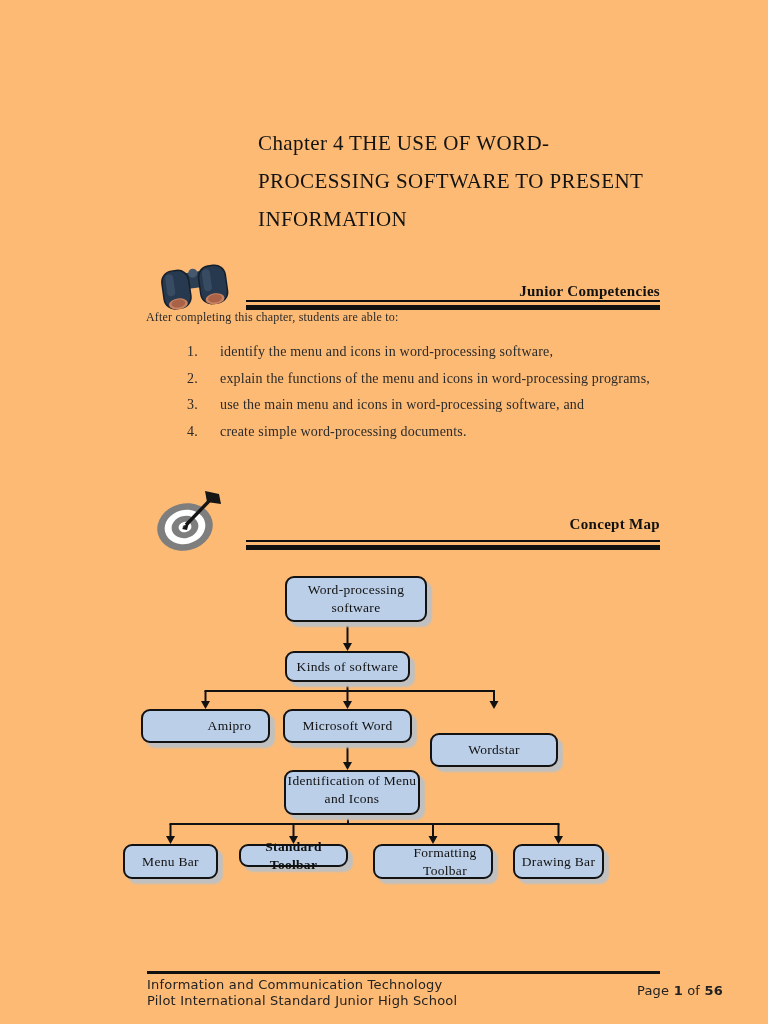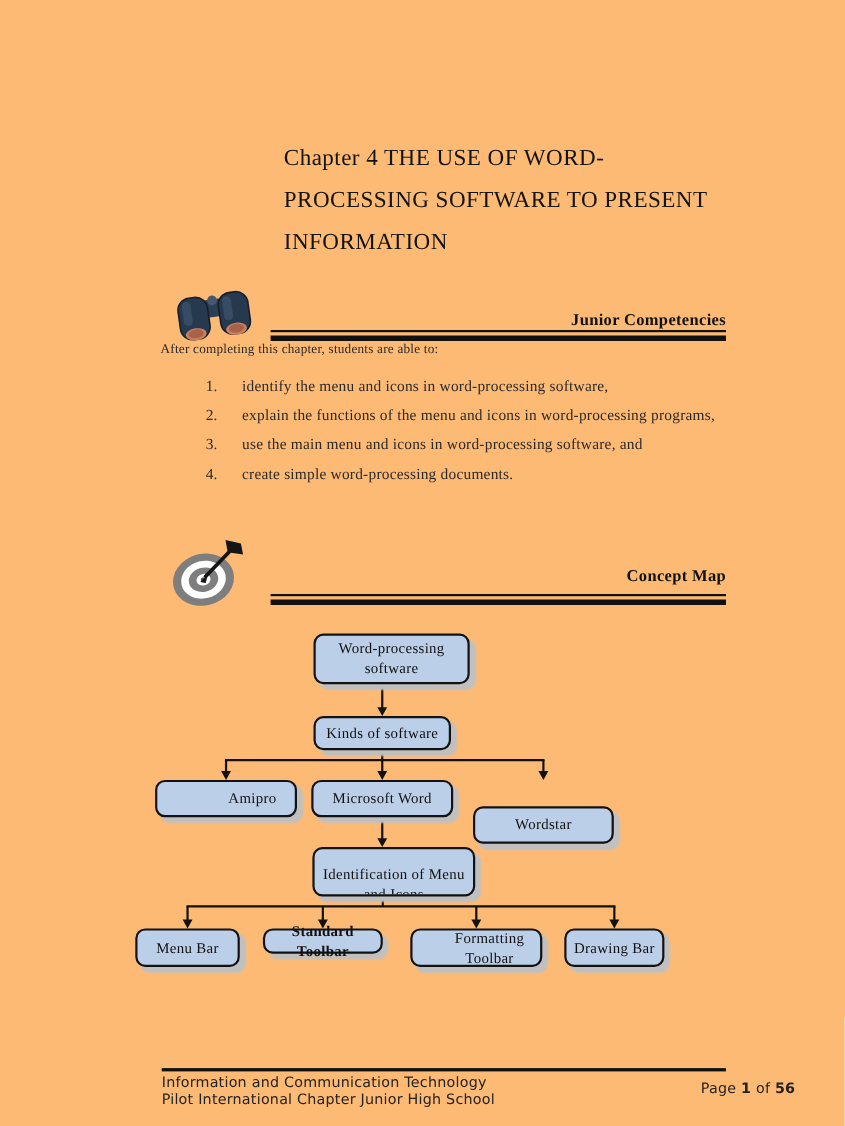--- a/index.html
+++ b/index.html
@@ -38,22 +38,22 @@
   .connectors{position:absolute;left:0;top:0;}
   .node{position:absolute;background:#bccfe8;border:2px solid #121212;border-radius:9px;
         box-shadow:5px 5px 2px #c0c0c0;display:flex;align-items:center;justify-content:center;
         text-align:center;font-size:13.5px;line-height:18px;letter-spacing:.3px;color:#111;
         box-sizing:border-box;}
   .n-root{left:285px;top:16px;width:142px;height:46px;}
   .n-kinds{left:285px;top:91px;width:125px;height:31px;}
   .n-amipro{left:141px;top:149px;width:129px;height:34px;padding-left:48px;}
   .n-msword{left:283px;top:149px;width:129px;height:34px;}
   .n-wordstar{left:430px;top:149px;width:128px;height:34px;margin-top:24px;}
-  .n-ident{left:284px;top:210px;width:148px;height:45px;align-items:flex-start;
-        padding-top:14px;overflow:hidden;}
+  .n-ident{left:284px;top:210px;width:136px;height:45px;align-items:flex-start;
+        padding-top:0;overflow:hidden;}
   .n-menubar{left:123px;top:284px;width:95px;height:35px;}
   .n-stdbar{left:239px;top:284px;width:109px;height:23px;font-weight:bold;}
   .n-fmtbar{left:373px;top:284px;width:120px;height:35px;padding-left:24px;}
   .n-drawbar{left:513px;top:284px;width:91px;height:35px;}
 
   
   .footer-rule{position:absolute;left:147px;top:971px;width:513px;height:3px;background:#111;}
   .footer-left{position:absolute;left:147px;top:977px;font-family:"DejaVu Sans",sans-serif;
         font-size:13px;line-height:15.5px;color:#222;letter-spacing:.2px;}
   .footer-page{position:absolute;right:45px;top:983px;font-family:"DejaVu Sans",sans-serif;
@@ -174,21 +174,21 @@
     <div class="node n-ident">Identification of Menu and Icons</div>
     <div class="node n-menubar">Menu Bar</div>
     <div class="node n-stdbar">Standard Toolbar</div>
     <div class="node n-fmtbar">Formatting Toolbar</div>
     <div class="node n-drawbar">Drawing Bar</div>
   </div>
 
   <div class="footer-rule"></div>
   <div class="footer-left">
     <div>Information and Communication Technology</div>
-    <div>Pilot International Chapter Junior High School</div>
+    <div>Pilot International Standard Junior High School</div>
   </div>
   <div class="footer-page">
     <span>Page</span>
     <b>1</b>
     <span>of</span>
     <b>56</b>
   </div>
 
 </div>
 

